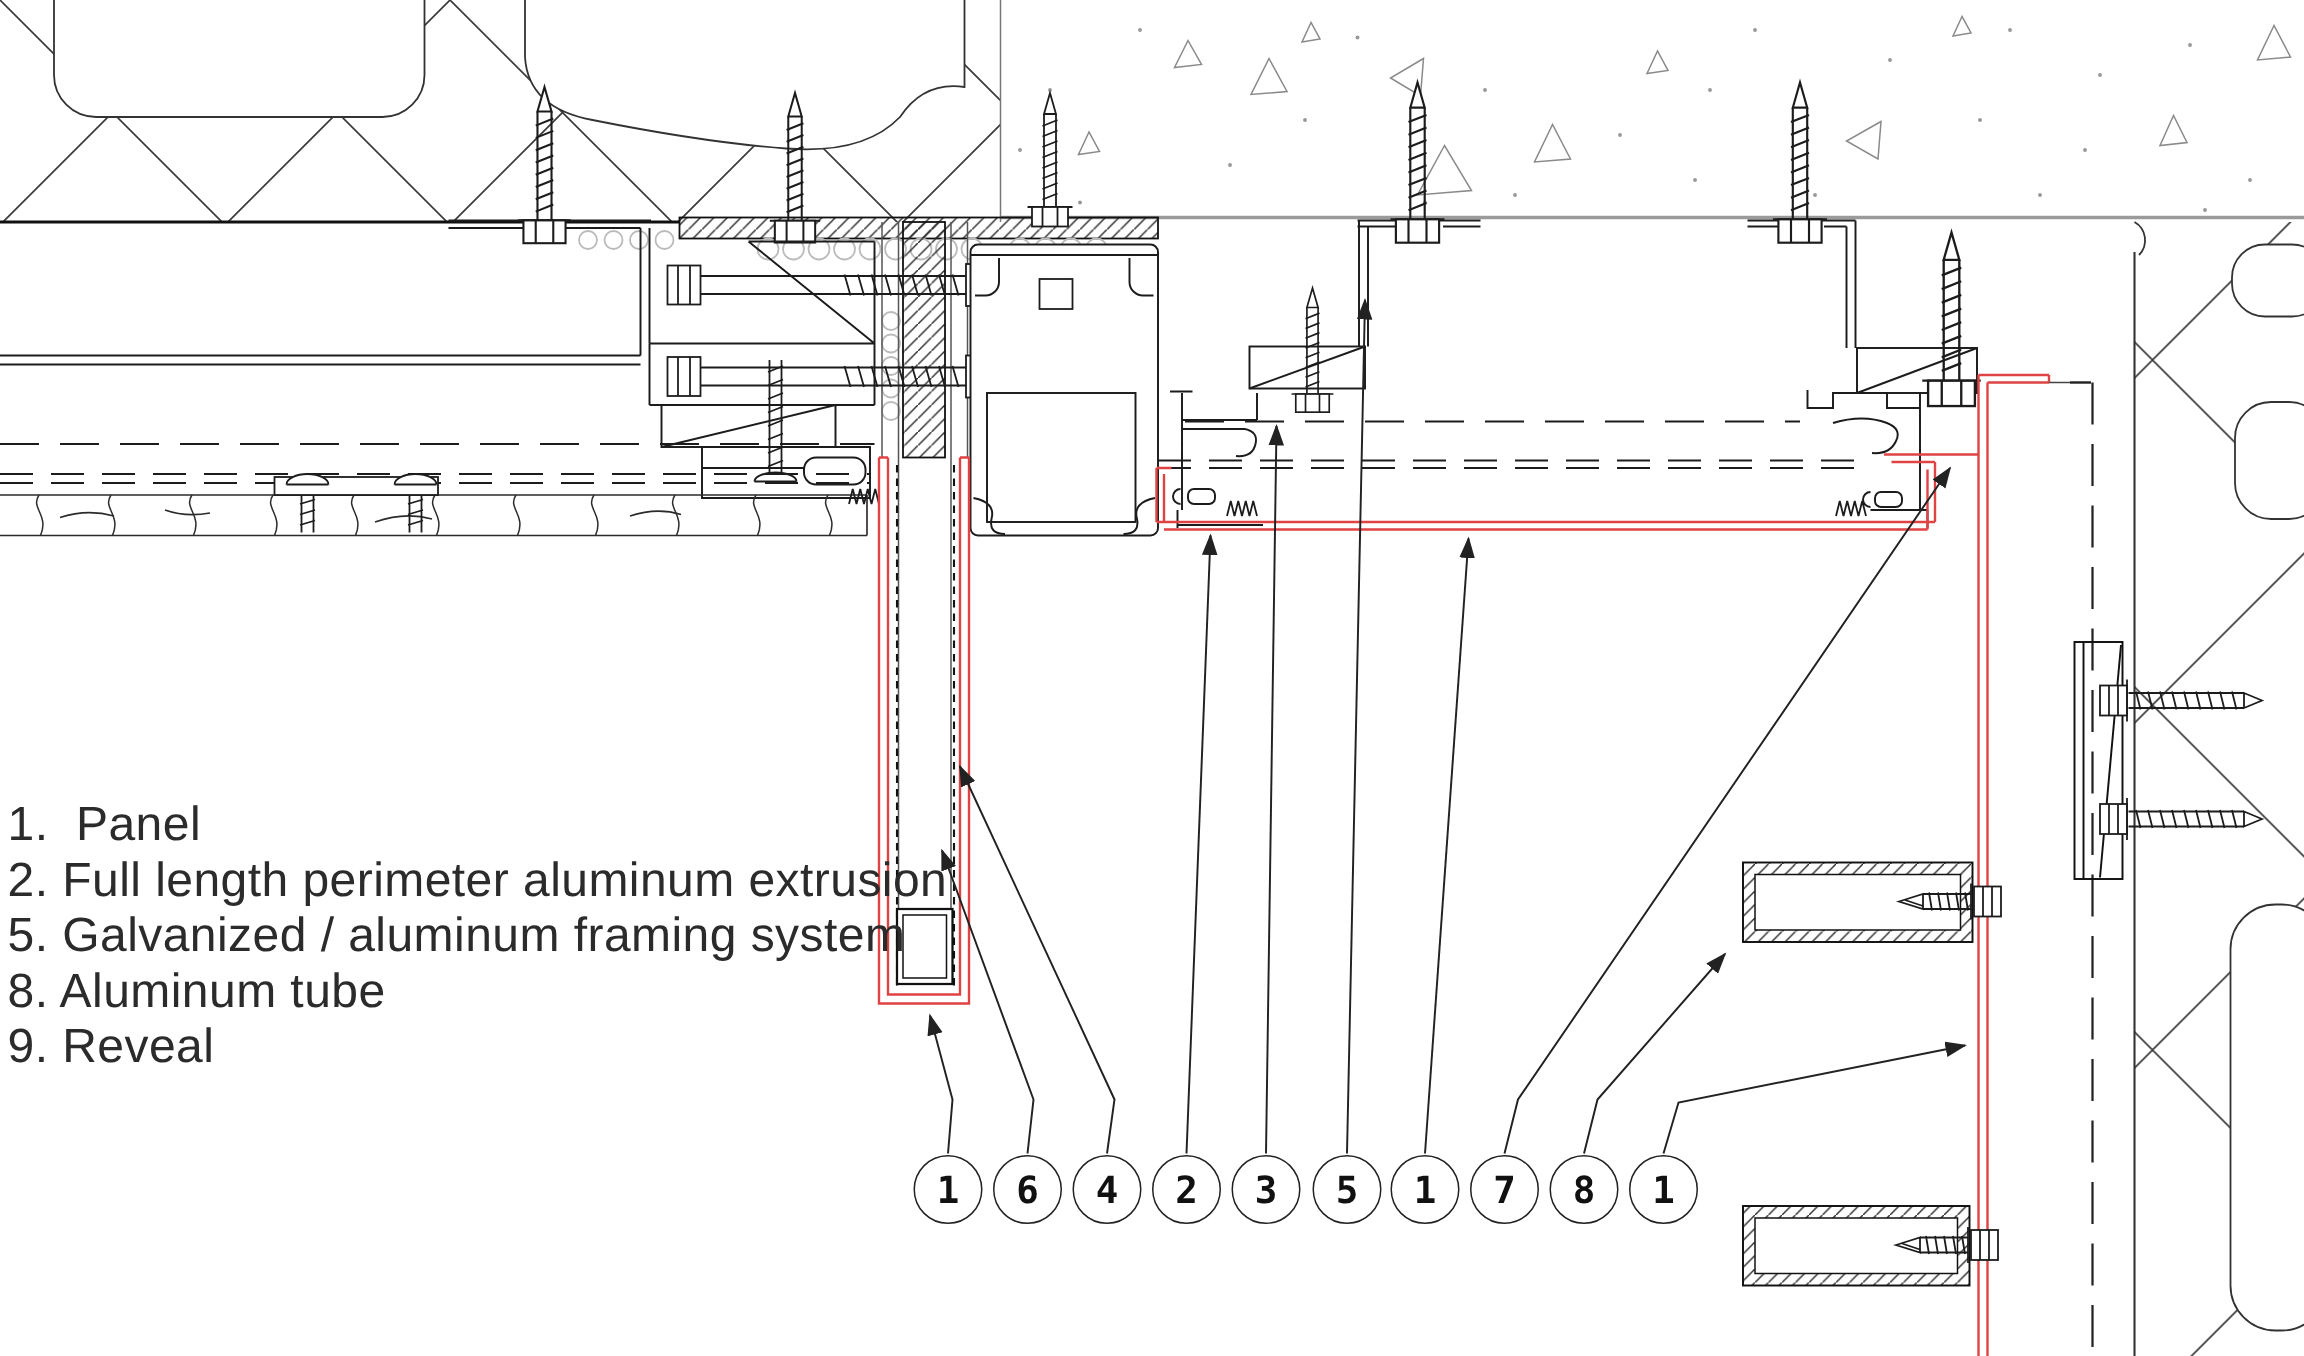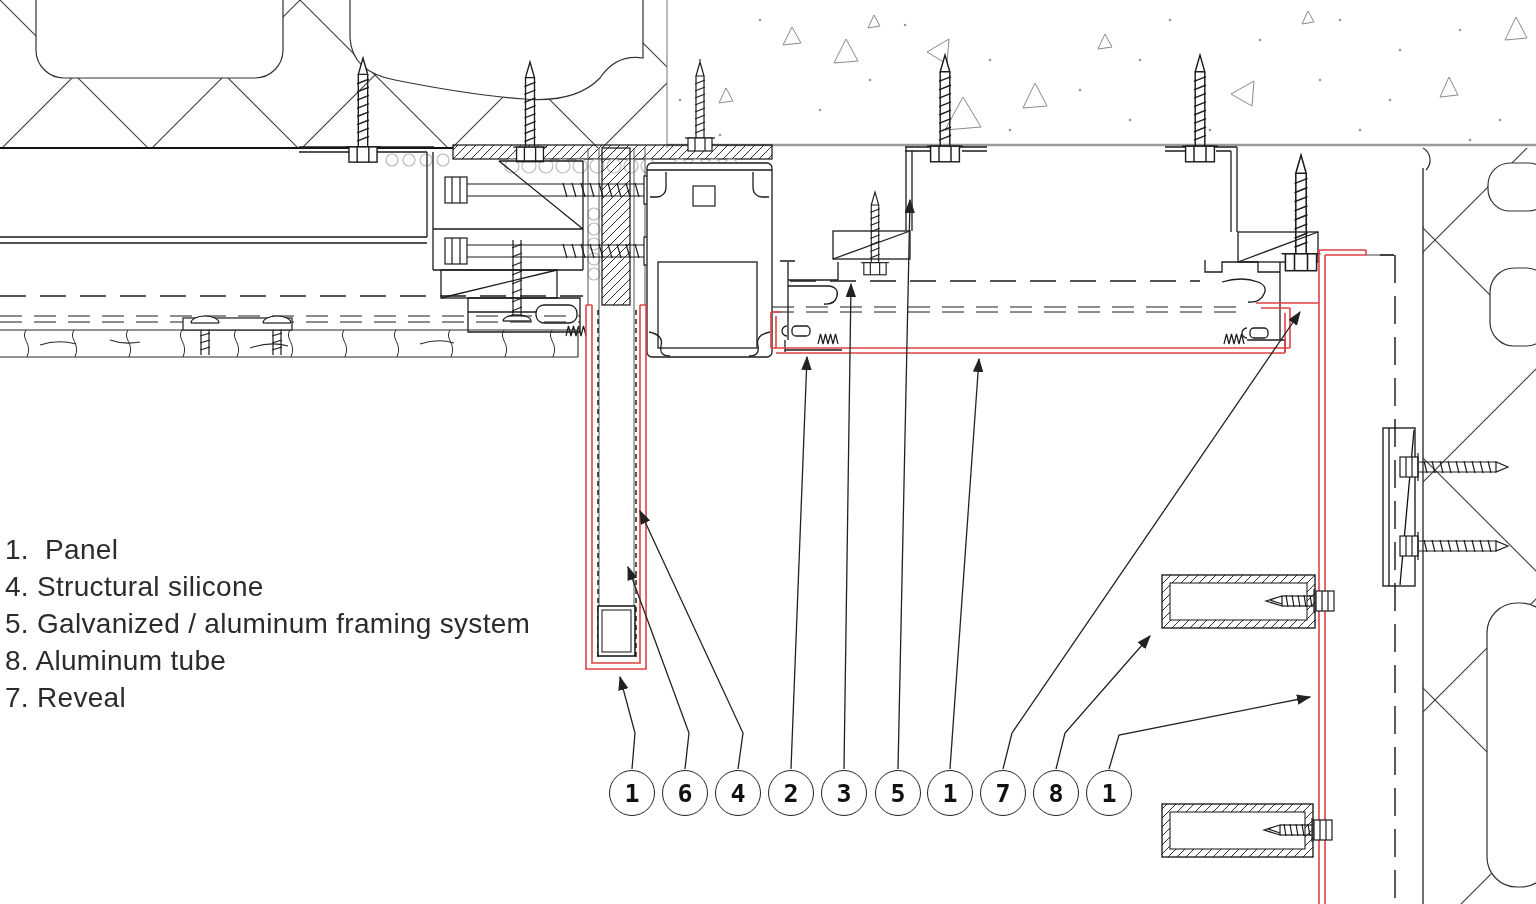--- a/index.html
+++ b/index.html
@@ -1,20 +1,20 @@
 <!DOCTYPE html>
 <html><head>
 <meta charset="utf-8">
 <style>
   html,body { margin:0; padding:0; background:#ffffff; }
   #stage { position:relative; width:1536px; height:904px; background:#fff; overflow:hidden;
            font-family:"Liberation Sans", sans-serif; }
   #drawing { position:absolute; left:0; top:0; }
   #legend { position:absolute; left:5px; top:531px; }
-  .lg-item { font-family:"Liberation Sans", sans-serif; font-size:28px; line-height:37px;
+  .lg-item { font-family:"Liberation Sans", sans-serif; font-size:32px; line-height:37px;
              color:#2b2b2b; letter-spacing:.3px; white-space:pre; }
   #callout-row .callout { position:absolute; width:46px; height:46px; box-sizing:border-box;
              border:1.7px solid #222; border-radius:50%; background:#fff;
              display:flex; align-items:center; justify-content:center;
              font-family:"DejaVu Sans Mono", monospace; font-weight:bold; font-size:25px; color:#111; }
 </style>
 </head>
 <body>
 
 <div id="stage">
@@ -352,24 +352,24 @@
     <polyline points="898,769 910,200" marker-end="url(#arr)"></polyline>
     <polyline points="950,769 979,359" marker-end="url(#arr)"></polyline>
     <polyline points="1003,769 1012,733 1300,312" marker-end="url(#arr)"></polyline>
     <polyline points="1056,769 1065,733 1150,636" marker-end="url(#arr)"></polyline>
     <polyline points="1109,769 1119,735 1310,697" marker-end="url(#arr)"></polyline>
   </g>
 </svg>
 
 <div id="legend">
       <div class="lg-item">1.  Panel</div>
-      <div class="lg-item">4. Structural silicone</div>
+      <div class="lg-item">2. Full length perimeter aluminum extrusion</div>
       <div class="lg-item">5. Galvanized / aluminum framing system</div>
       <div class="lg-item">8. Aluminum tube</div>
-      <div class="lg-item">7. Reveal</div>
+      <div class="lg-item">9. Reveal</div>
     </div>
 <div id="callout-row">
       <div class="callout" style="left: 609px; top: 770px;">1</div>
       <div class="callout" style="left: 662px; top: 770px;">6</div>
       <div class="callout" style="left: 715px; top: 770px;">4</div>
       <div class="callout" style="left: 768px; top: 770px;">2</div>
       <div class="callout" style="left: 821px; top: 770px;">3</div>
       <div class="callout" style="left: 875px; top: 770px;">5</div>
       <div class="callout" style="left: 927px; top: 770px;">1</div>
       <div class="callout" style="left: 980px; top: 770px;">7</div>

